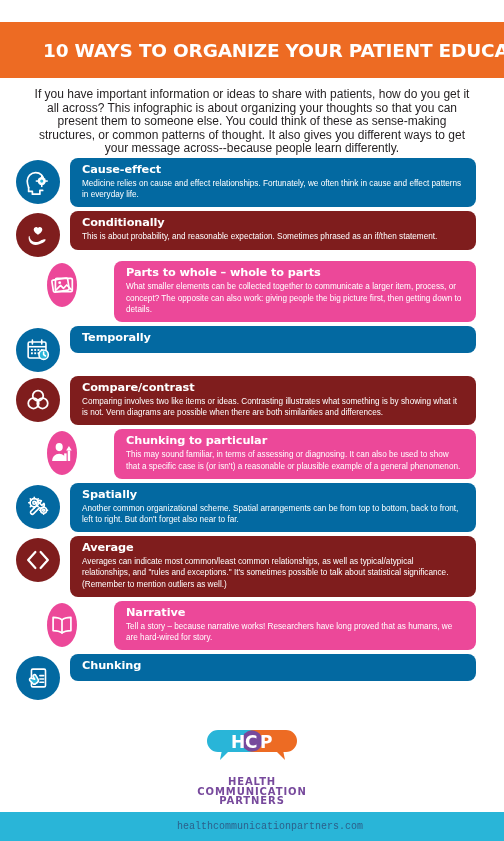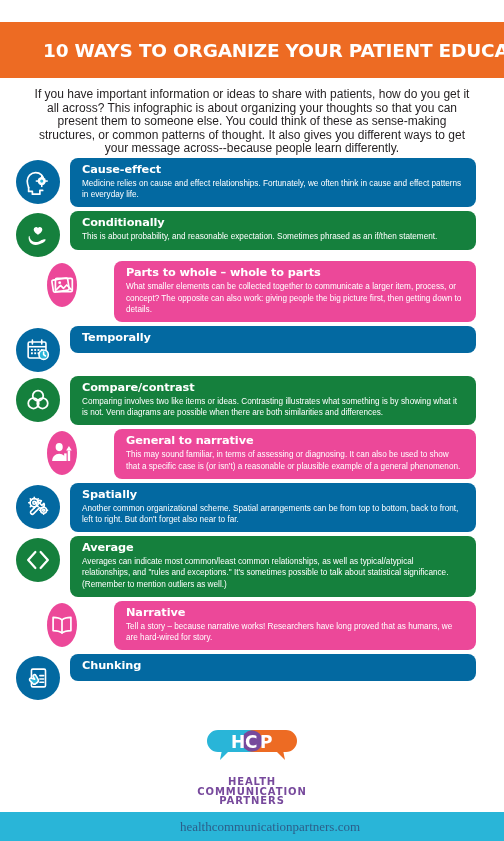--- a/index.html
+++ b/index.html
@@ -107,21 +107,21 @@
     font-family: "DejaVu Sans", sans-serif;
     letter-spacing: -0.1px;
   }
   .card-desc {
     font-size: 8.2px;
     line-height: 11.2px;
     font-family: "Liberation Sans", sans-serif;
   }
 
   .bg-teal   { background: #0369a1; }
-  .bg-orange { background: #15803d; }
+  .bg-orange { background: #7f1d1d; }
   .bg-purple { background: #ec4899; margin-left: 48px; }
 
   
   .logo-area {
     position: absolute;
     top: 726px;
     left: 0;
     width: 504px;
     display: flex;
     flex-direction: column;
@@ -144,22 +144,22 @@
     bottom: 0;
     width: 504px;
     height: 29px;
     background: #29B5D8;
     display: flex;
     align-items: center;
     justify-content: center;
   }
   .footer-url {
     color: #2C5F8A;
-    font-size: 13px;
-    font-family: Liberation Serif, serif;
+    font-size: 10px;
+    font-family: Liberation Mono, monospace;
     padding-left: 36px;
   }
 </style>
 </head>
 <body>
 
 <div class="page">
 
   <div class="header-band">
     <div class="header-title">10 WAYS TO ORGANIZE YOUR PATIENT EDUCATION</div>
@@ -273,21 +273,21 @@
             <ellipse cx="13" cy="9.6" rx="3.8" ry="4.4"></ellipse>
             <path d="M5.5 24.5c0-4.4 3.4-7.6 7.5-7.6s7.5 3.2 7.5 7.6z"></path>
             <rect x="14.5" y="19" width="2.6" height="5.5"></rect>
             <rect x="18.3" y="16.4" width="2.6" height="8.1"></rect>
             <rect x="22.1" y="13.4" width="2.6" height="11.1"></rect>
             <path d="M23.4 8.6l3 4.6h-6z"></path>
           </svg>
         </div>
       </div>
       <div class="card bg-purple">
-        <div class="card-title">General to narrative</div>
+        <div class="card-title">Chunking to particular</div>
         <div class="card-desc">This may sound familiar, in terms of assessing or diagnosing. It can also be used to show that a specific case is (or isn't) a reasonable or plausible example of a general phenomenon.</div>
       </div>
     </div>
 
     <div class="row">
       <div class="icon-wrap">
         <div class="icon-circle bg-teal">
           <svg width="30" height="30" viewBox="0 0 32 32" fill="none" stroke="#fff" stroke-width="1.7">
             <circle cx="12" cy="11.5" r="4.4"></circle>
             <circle cx="12" cy="11.5" r="1.5"></circle>

